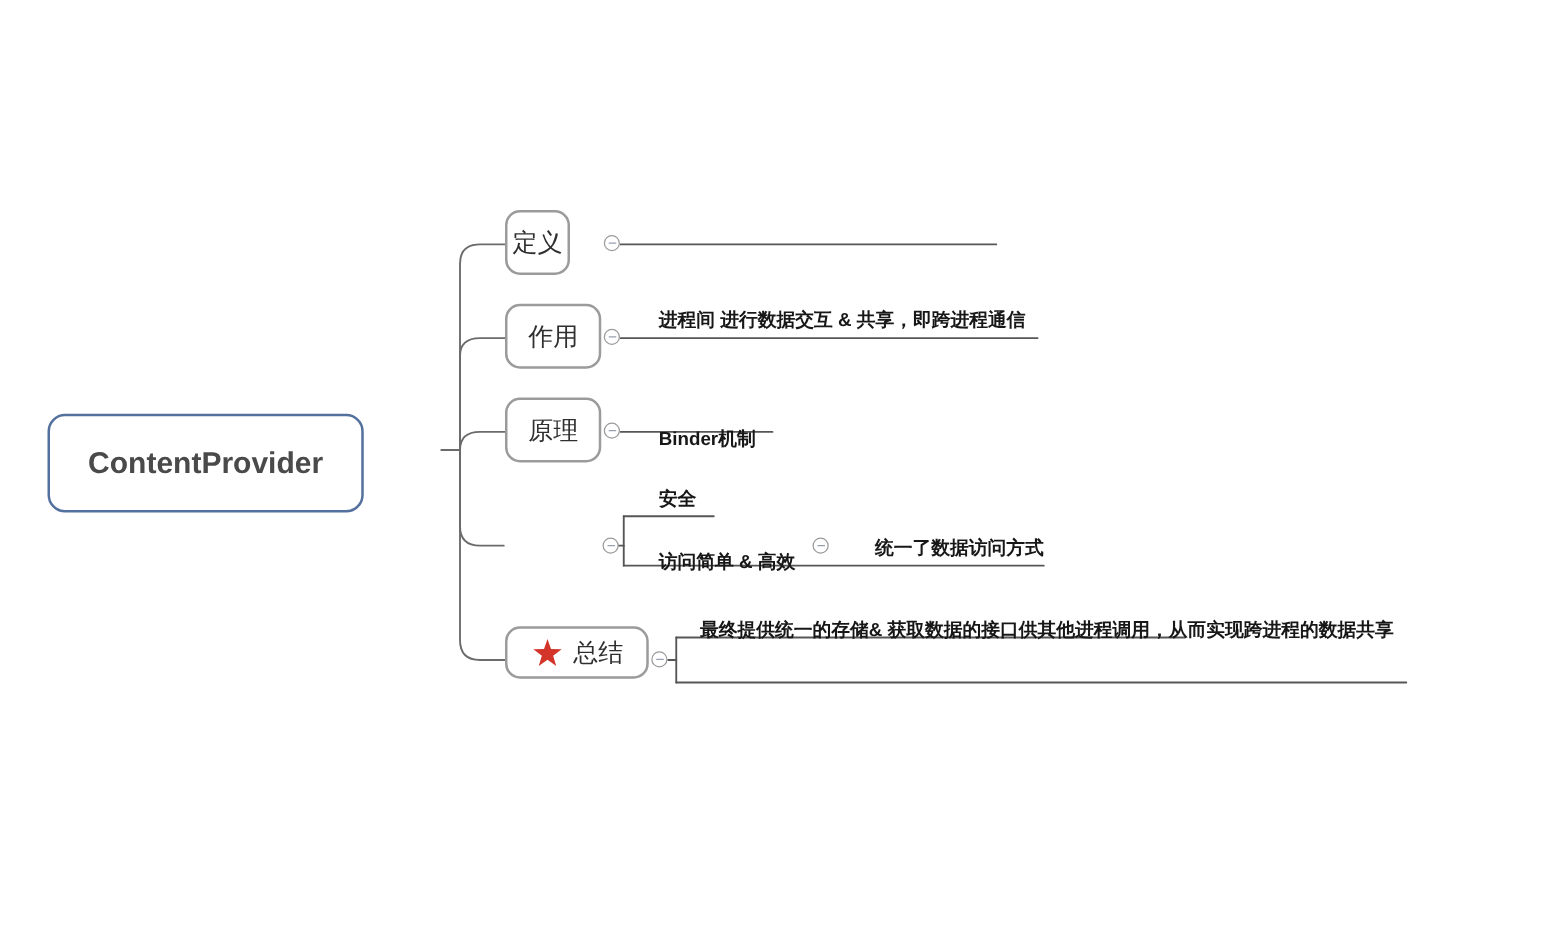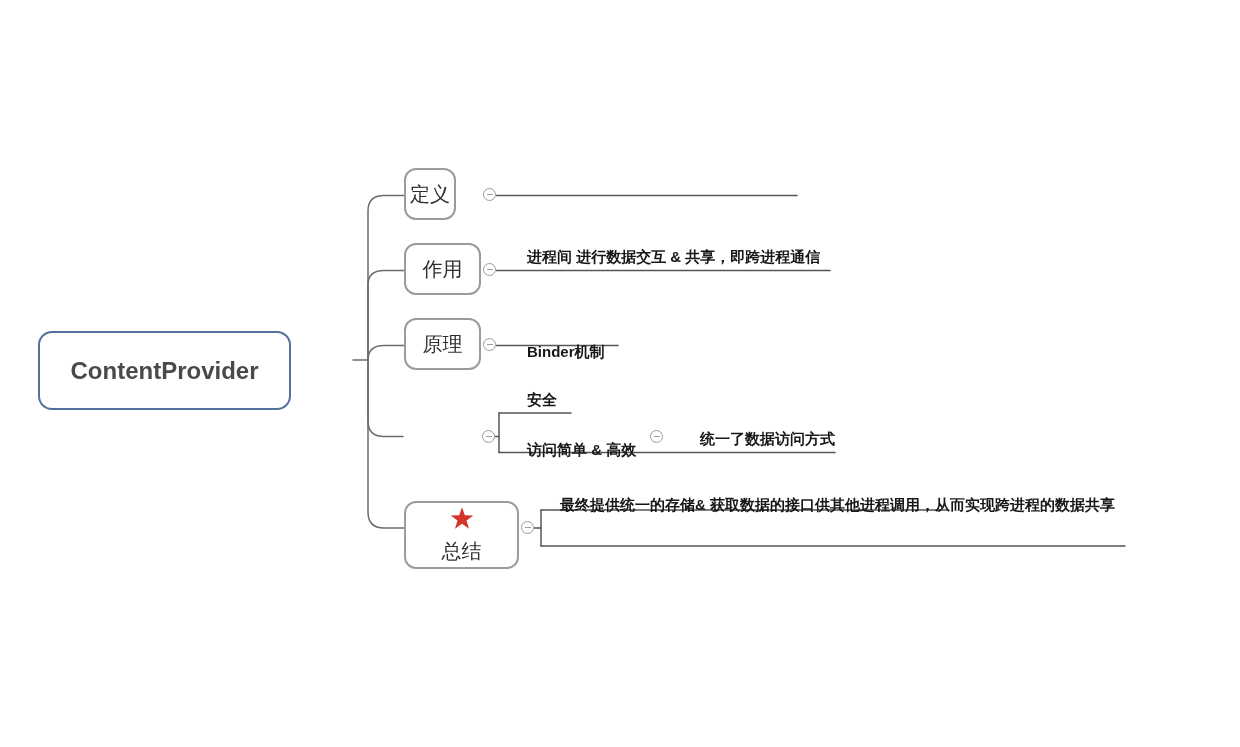--- a/index.html
+++ b/index.html
@@ -73,21 +73,21 @@
 
   <div class="topic-box" style="left:404px;top:243px;width:77px;height:52px;">
     <span>作用</span>
   </div>
 
   <div class="topic-box" style="left:404px;top:318px;width:77px;height:52px;">
     <span>原理</span>
   </div>
 
 
-  <div class="topic-box" style="left:404px;top:501px;width:115px;height:68px;flex-direction:column;">
+  <div class="topic-box" style="left:404px;top:501px;width:115px;height:42px;">
     <svg class="star" viewBox="0 0 24 22">
       <polygon fill="#d3352b" points="12,1 14.59,8.44 22.46,8.6 16.18,13.36 18.47,20.9 12,16.4 5.53,20.9 7.82,13.36 1.54,8.6 9.41,8.44"></polygon>
     </svg>
     <span>总结</span>
   </div>
 
   <div class="collapse" style="left:483px;top:188px;">
       <span class="minus"></span>
     </div>
   <div class="collapse" style="left:483px;top:263px;">

